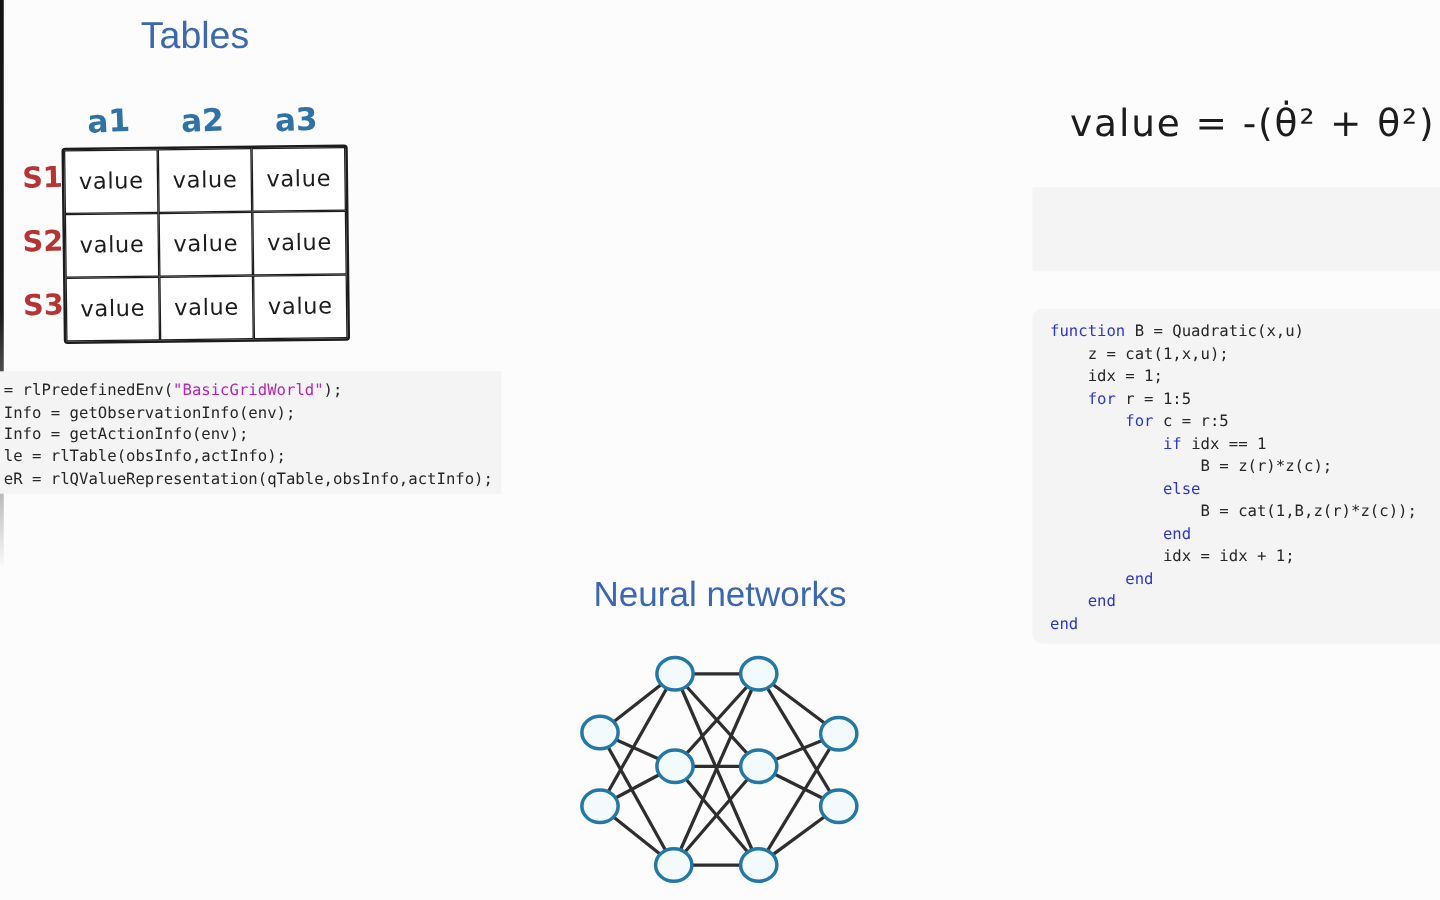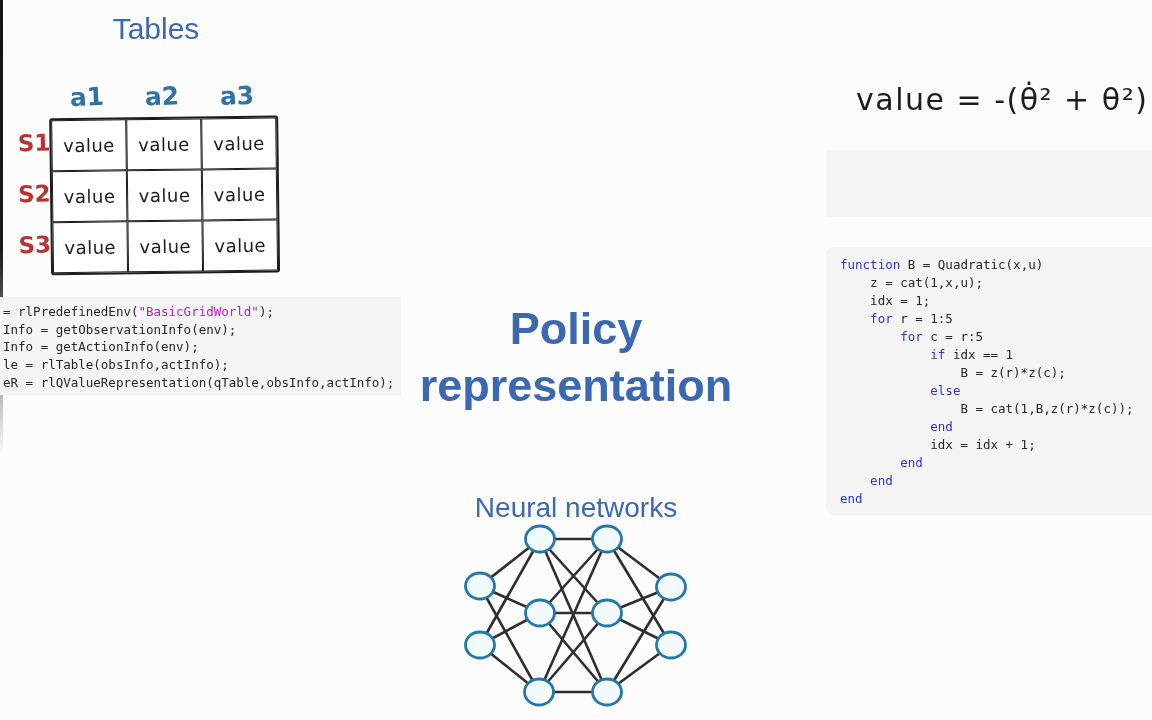--- a/index.html
+++ b/index.html
@@ -9,21 +9,21 @@
 
   
   .edge-strip{position:absolute;left:0;top:0;width:3px;height:455px;
     background:linear-gradient(180deg,#141414 0%,#1a1a1a 55%,rgba(26,26,26,0) 100%);}
 
   
   .section-title{position:absolute;text-align:center;color:var(--title_blue);
     font-size:30px;letter-spacing:0;}
   .tables-title{left:46px;top:12px;width:220px;}
   .poly-title{left:920px;top:28px;width:220px;}
-  .nn-title{left:416px;top:492px;width:320px;font-size:28px;}
+  .nn-title{left:416px;top:460px;width:320px;font-size:28px;}
 
   
   .main-title{position:absolute;left:366px;top:300px;width:420px;text-align:center;
     font-size:45px;font-weight:bold;line-height:57px;color:var(--title_blue);}
 
   
   .hand{font-family:"DejaVu Sans", sans-serif;}
   .htable{position:absolute;left:18px;top:82px;transform:rotate(-0.4deg);}
   .ht-headers{display:flex;margin-left:32px;}
   .ht-headers span{width:75px;text-align:center;font-size:25px;color:var(--hand_blue);
@@ -87,24 +87,20 @@
         <div class="cell">value</div>
         <div class="cell">value</div>
         <div class="cell">value</div>
         <div class="cell">value</div>
       </div>
     </div>
   </div>
 
   <pre class="code left-code"><div class="code-line"><span class="p">= rlPredefinedEnv(</span><span class="s">"BasicGridWorld"</span><span class="p">);</span></div><div class="code-line"><span class="p">Info = getObservationInfo(env);</span></div><div class="code-line"><span class="p">Info = getActionInfo(env);</span></div><div class="code-line"><span class="p">le = rlTable(obsInfo,actInfo);</span></div><div class="code-line"><span class="p">eR = rlQValueRepresentation(qTable,obsInfo,actInfo);</span></div></pre>
 
-  <div class="main-title">
-    <div>Policy</div>
-    <div>representation</div>
-  </div>
 
   <div class="section-title nn-title">Neural networks</div>
   <svg id="nn-svg" class="nn-svg" width="260" height="206" viewBox="0 0 260 206">
       <line x1="33" y1="72" x2="93" y2="25" stroke="#2e2e2e" stroke-width="2.6"></line>
       <line x1="33" y1="72" x2="93" y2="99" stroke="#2e2e2e" stroke-width="2.6"></line>
       <line x1="33" y1="72" x2="92" y2="178" stroke="#2e2e2e" stroke-width="2.6"></line>
       <line x1="33" y1="131" x2="93" y2="25" stroke="#2e2e2e" stroke-width="2.6"></line>
       <line x1="33" y1="131" x2="93" y2="99" stroke="#2e2e2e" stroke-width="2.6"></line>
       <line x1="33" y1="131" x2="92" y2="178" stroke="#2e2e2e" stroke-width="2.6"></line>
       <line x1="93" y1="25" x2="160" y2="25" stroke="#2e2e2e" stroke-width="2.6"></line>

